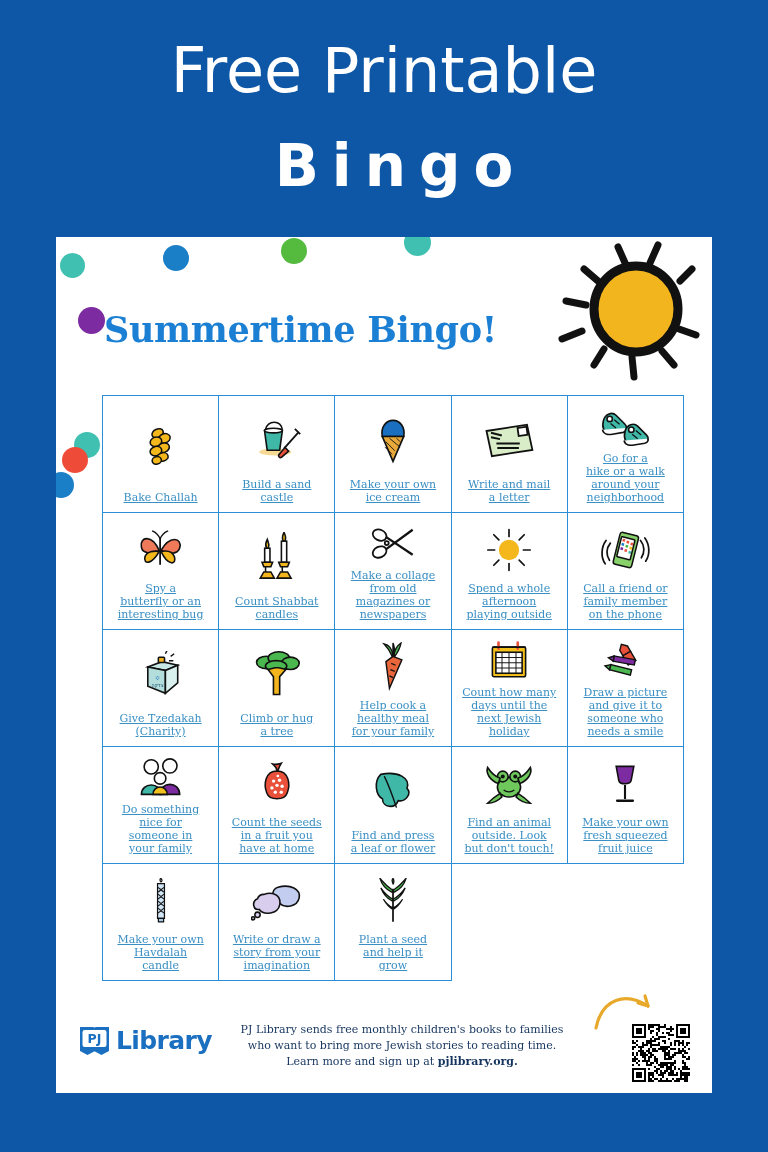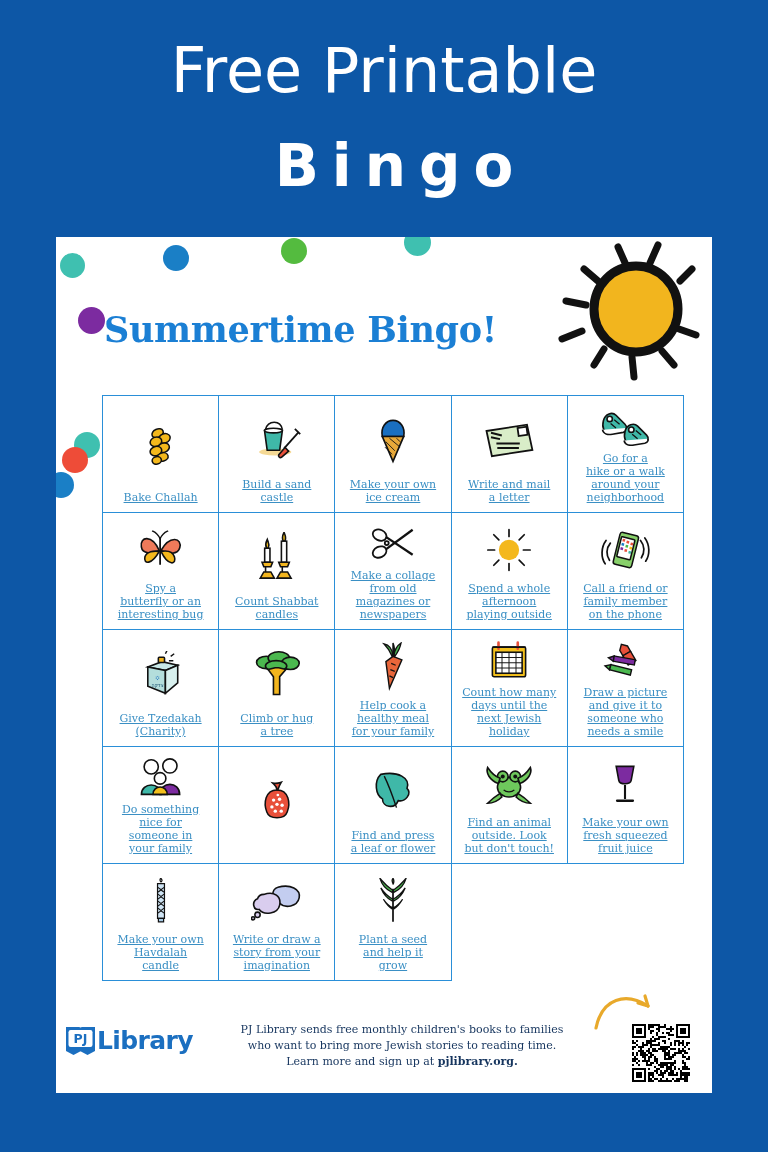--- a/index.html
+++ b/index.html
@@ -119,22 +119,22 @@
 
   
   .footer {
     position: absolute;
     left: 0; top: 765px;
     width: 656px; height: 91px;
     background: #fff;
   }
   .logo {
     position: absolute;
-    left: 8px; top: 22px;
-    display: flex; align-items: center; 
+    left: 22px; top: 22px;
+    display: flex; align-items: center; gap: 5px;
   }
   .logo-mark { width: 33px; height: 33px; }
   .logo-text {
     font-family: "DejaVu Sans", sans-serif;
     font-size: 25px;
     font-weight: 700;
     color: #1b6fc0;
     letter-spacing: -0.6px;
   }
   .footer-copy {
@@ -518,20 +518,23 @@
                   <circle cx="20" cy="27" r="2"></circle>
 <circle cx="14" cy="30" r="2"></circle>
                   <circle cx="26" cy="28" r="2"></circle>
                   <circle cx="18" cy="35" r="2"></circle>
 <circle cx="25" cy="35" r="2"></circle>
                   <circle cx="21" cy="16" r="1.6"></circle>
                 </g>
               </g>
             </svg>
           </div>
+          <div class="cell-label">Count the seeds
+in a fruit you
+have at home</div>
         </div>
         <div class="cell">
           <div class="cell-icon">
             <svg viewBox="0 0 48 50" width="42" height="44">
               <g stroke="#111" stroke-width="1.8">
 <path d="M10 6 C30 2, 44 10, 40 22 C46 28, 38 38, 30 36 C26 46, 12 44, 12 34 C4 30, 2 14, 10 6 Z" fill="#3fb8a8"></path>
 <path d="M14 8 C20 20, 24 32, 28 44" fill="none" stroke-width="1.6"></path>
               </g>
             </svg>
           </div>

